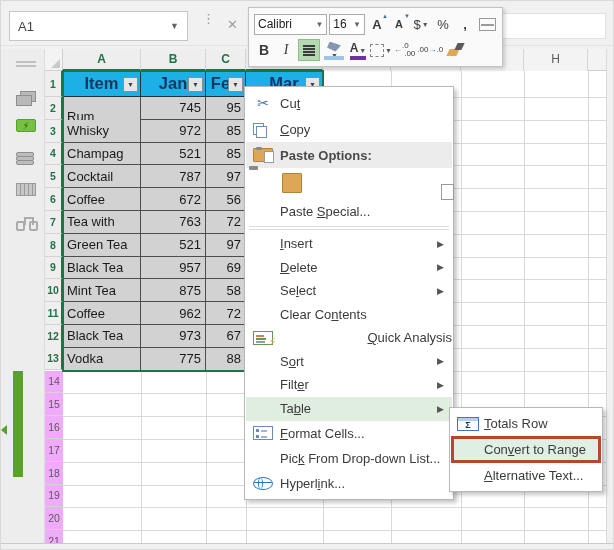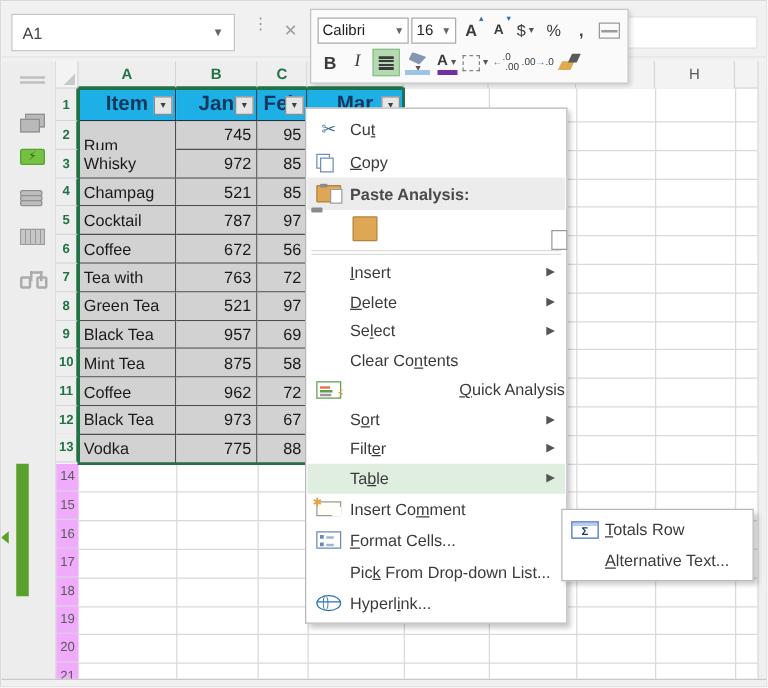--- a/index.html
+++ b/index.html
@@ -395,24 +395,27 @@
       <div class="mi" style="height: 26px;">
         <span class="mi-icon ic-cut"></span>
         <span>Cu<u>t</u></span>
       </div>
       <div class="mi" style="height: 26px;">
         <span class="mi-icon ic-copy"></span>
         <span><u>C</u>opy</span>
       </div>
       <div class="mi hl-gray" style="height: 26px;">
         <span class="mi-icon ic-paste"></span>
-        <span>Paste Analysis:</span>
+        <span>Paste Options:</span>
       </div>
       <div class="mi" style="height: 30px;">
         <span class="mi-icon ic-paste-big" style="position: static; margin-left: 2px;"></span>
+      </div>
+      <div class="mi" style="height: 26px;">
+        <span>Paste <u>S</u>pecial...</span>
       </div>
       <div class="m-sep"></div>
       <div class="m-sep"></div>
       <div class="mi" style="height: 23.5px;">
         <span><u>I</u>nsert</span>
         <span class="arrow">▶</span>
       </div>
       <div class="mi" style="height: 23.5px;">
         <span><u>D</u>elete</span>
         <span class="arrow">▶</span>
@@ -432,41 +435,40 @@
         <span>S<u>o</u>rt</span>
         <span class="arrow">▶</span>
       </div>
       <div class="mi" style="height: 23.5px;">
         <span>Filt<u>e</u>r</span>
         <span class="arrow">▶</span>
       </div>
       <div class="mi hl-green" style="height: 24px;">
         <span>Ta<u>b</u>le</span>
         <span class="arrow">▶</span>
-      </div>
-      <div class="mi" style="height: 25px;">
-        <span class="mi-icon ic-comment"></span>
-        <span>Insert Co<u>m</u>ment</span>
       </div>
       <div class="mi" style="height: 25px;">
         <span class="mi-icon ic-fmtcells"></span>
         <span><u>F</u>ormat Cells...</span>
       </div>
       <div class="mi" style="height: 25px;">
         <span>Pic<u>k</u> From Drop-down List...</span>
       </div>
       <div class="mi" style="height: 25px;">
         <span class="mi-icon ic-link"></span>
         <span>Hyperl<u>i</u>nk...</span>
       </div>
     </div>
 
   <div class="abs" id="sub-menu">
       <div class="smi" style="height: 25px;">
         <span class="mi-icon ic-totals">Σ</span>
         <span><u>T</u>otals Row</span>
       </div>
+      <div class="smi boxed" style="height: 27px;">
+        <span>Con<u>v</u>ert to Range</span>
+      </div>
       <div class="smi" style="height: 25px;">
         <span><u>A</u>lternative Text...</span>
       </div>
     </div>
 
 </div>
 
 </body></html>

